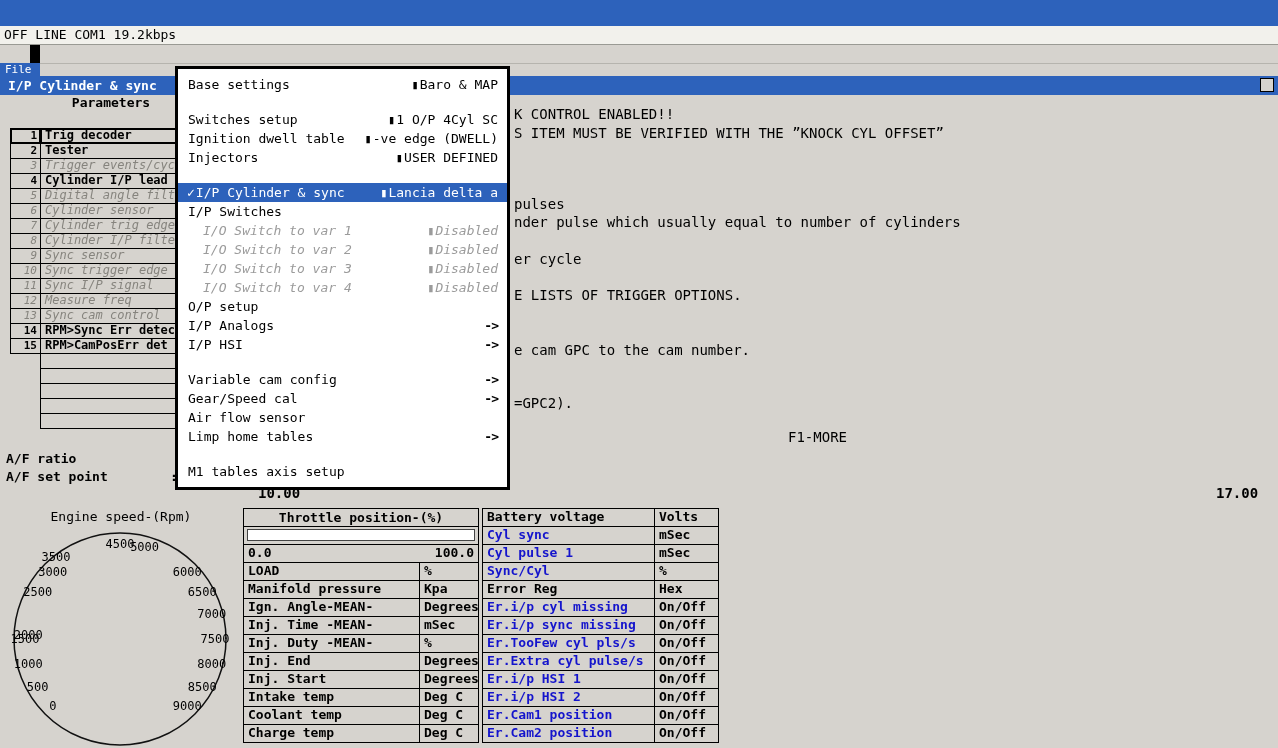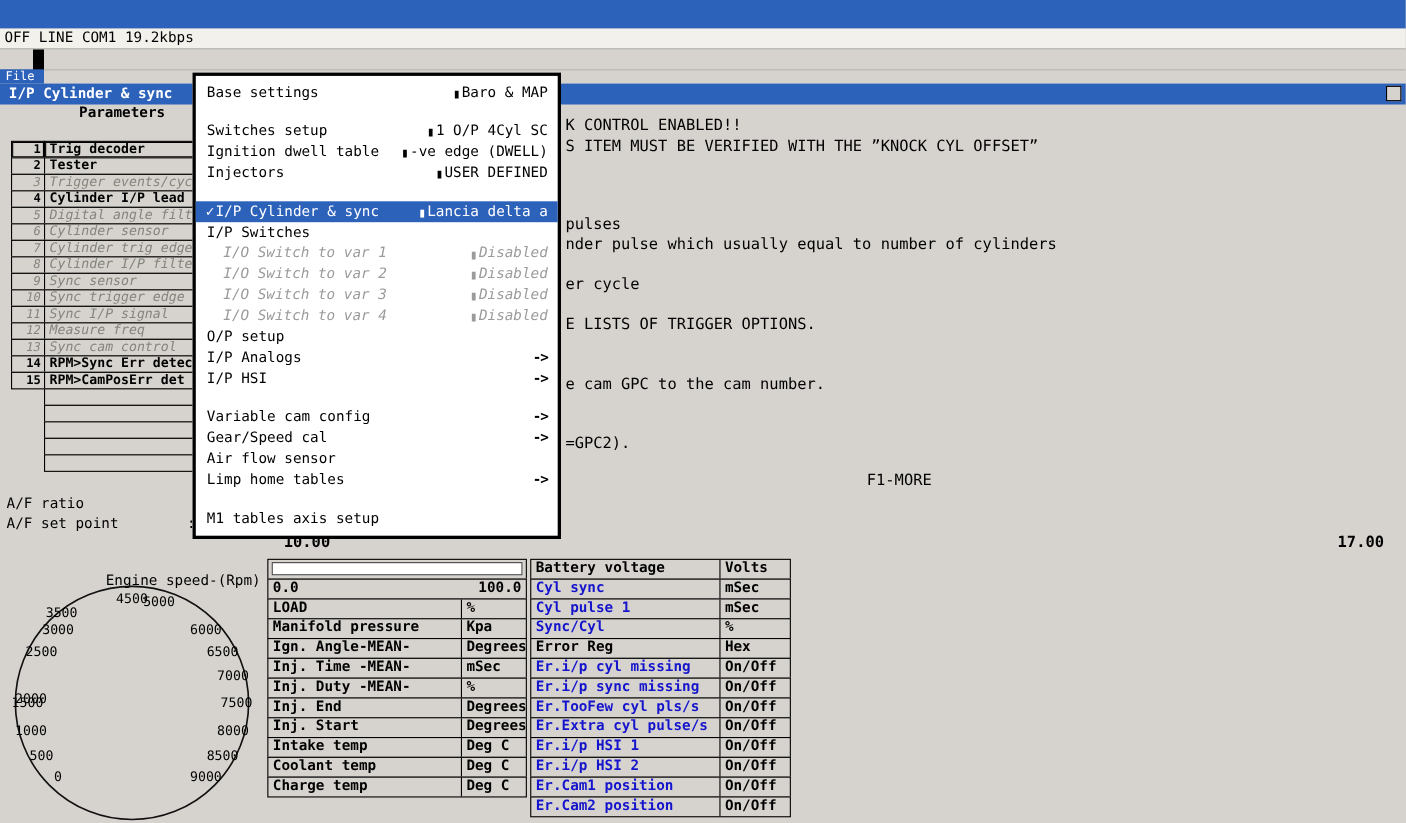--- a/index.html
+++ b/index.html
@@ -48,26 +48,26 @@
   .dditem.disabled{color:#9b9b9b;font-style:italic}
   .ddcheck{margin-right:1px}
   .ddright{margin-left:auto;display:flex;align-items:center}
   .ddmarker{font-size:12px;margin-right:1px}
   .ddarrow{font-weight:bold;letter-spacing:-1px}
 
   
   .hl{position:absolute;font-size:14px;white-space:pre;z-index:2}
 
   
-  .aflabel{position:absolute;font-size:13px;font-weight:normal;white-space:pre}
+  .aflabel{position:absolute;font-size:13px;font-weight:bold;white-space:pre}
   .scalelabel{position:absolute;font-size:14px;font-weight:bold}
 
   
   .gauge{position:absolute;left:5px;top:509px;width:232px;height:239px;overflow:hidden}
-  .gtitle{position:absolute;left:0;top:12px;width:100%;text-align:right;font-size:13px}
+  .gtitle{position:absolute;left:0;top:0;width:100%;text-align:center;font-size:13px}
   .gsvg{position:absolute;left:0;top:0}
   .gauge-num{position:absolute;transform:translate(-50%,-50%);font-size:12px;white-space:pre}
 
   
   .ttable{position:absolute;left:243px;top:509px;width:236px}
   .stable{position:absolute;left:482px;top:509px;width:237px}
   .vrow{display:flex;height:19px;margin-top:-1px;border:1px solid #000;background:#d6d3ce;
         font-size:13px;font-weight:bold;line-height:16px}
   .vname{width:176px;padding-left:4px;border-right:1px solid #000;white-space:nowrap;overflow:hidden}
   .stable .vname{width:172px}
@@ -232,20 +232,21 @@
       <span class="gauge-num" style="left: 197.3px; top: 82.5px;">6500</span>
       <span class="gauge-num" style="left: 206.8px; top: 105.4px;">7000</span>
       <span class="gauge-num" style="left: 210px; top: 130px;">7500</span>
       <span class="gauge-num" style="left: 206.8px; top: 154.6px;">8000</span>
       <span class="gauge-num" style="left: 197.3px; top: 177.5px; text-align: right;">8500</span>
       <span class="gauge-num" style="left: 182.2px; top: 197.2px;">9000</span>
     </div>
 </div>
 
 <div class="ttable">
+  <div class="vrow thead">Throttle position-(%)</div>
   <div class="vrow tslider">
     <div class="tsliderbar"></div>
   </div>
   <div class="vrow tscale">
     <span>0.0</span>
     <span>100.0</span>
   </div>
 
 <div class="vrow">
       <span class="vname">LOAD</span>

